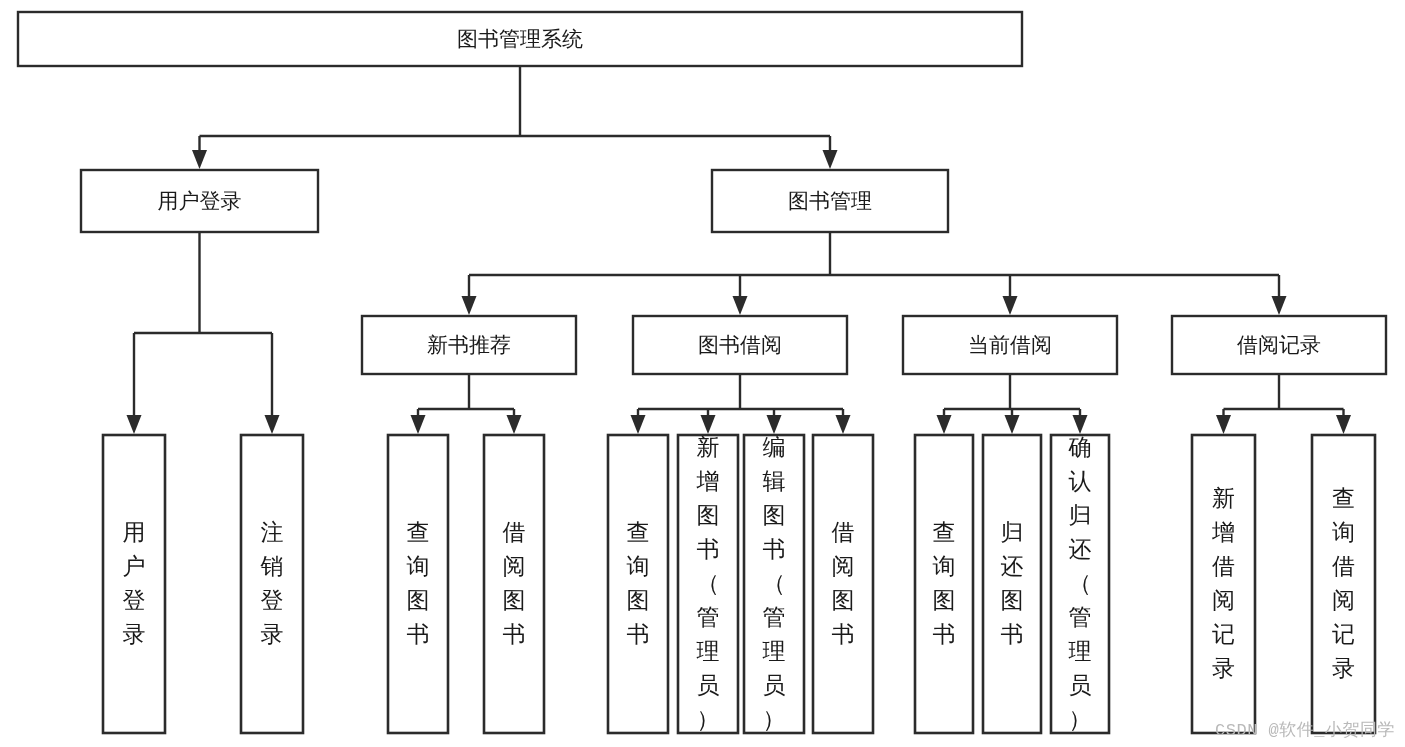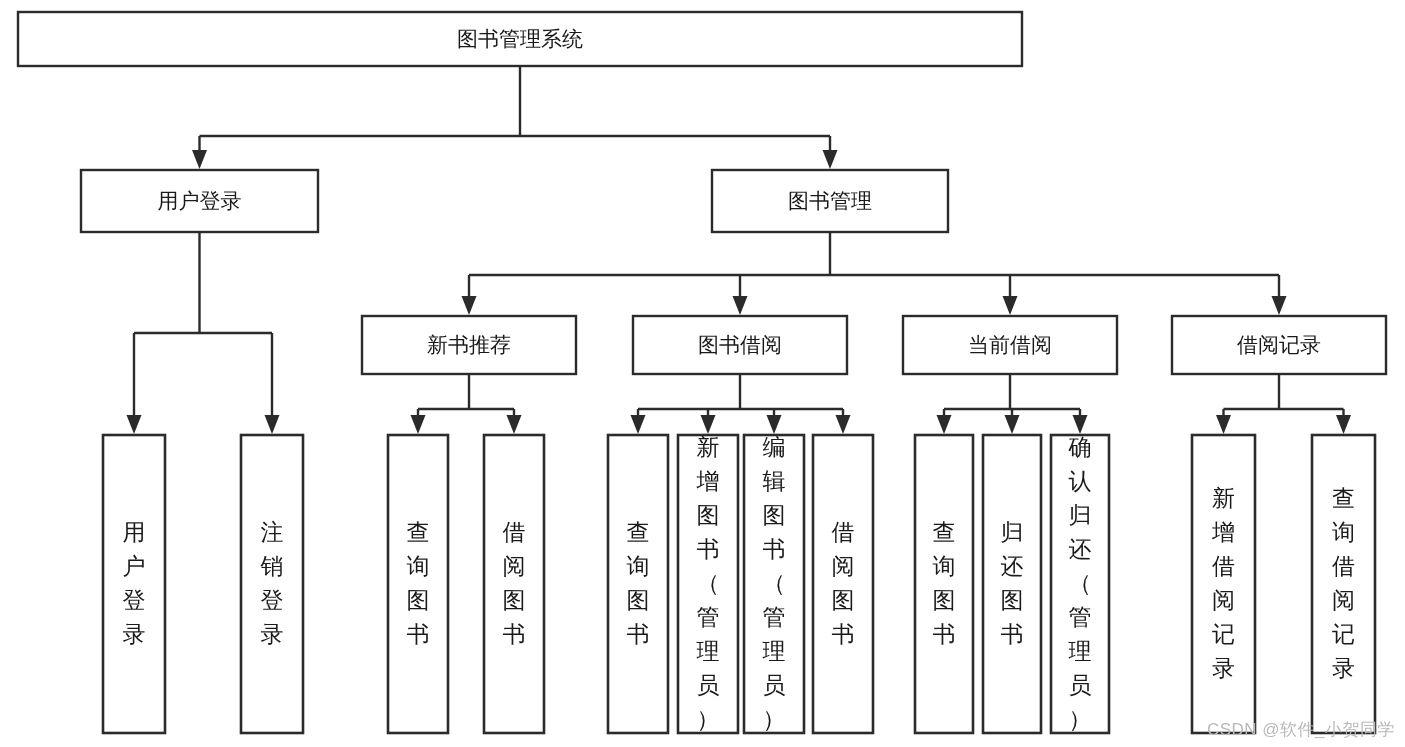--- a/index.html
+++ b/index.html
@@ -31,21 +31,21 @@
     stroke:#2b2b2b;
     stroke-width:2.4;
     fill:none;
     stroke-linecap:butt;
   }
   .arrow-head{fill:#2b2b2b;}
   .watermark{
     position:absolute;
     right:10px;
     bottom:6px;
-    font-family:Liberation Sans, sans-serif;
+    font-family:Liberation Mono, monospace;
     font-size:17px;
     color:#b9b9b9;
     white-space:nowrap;
     letter-spacing:0.5px;
     user-select:none;
   }
 </style>
 </head>
 <body>
 

